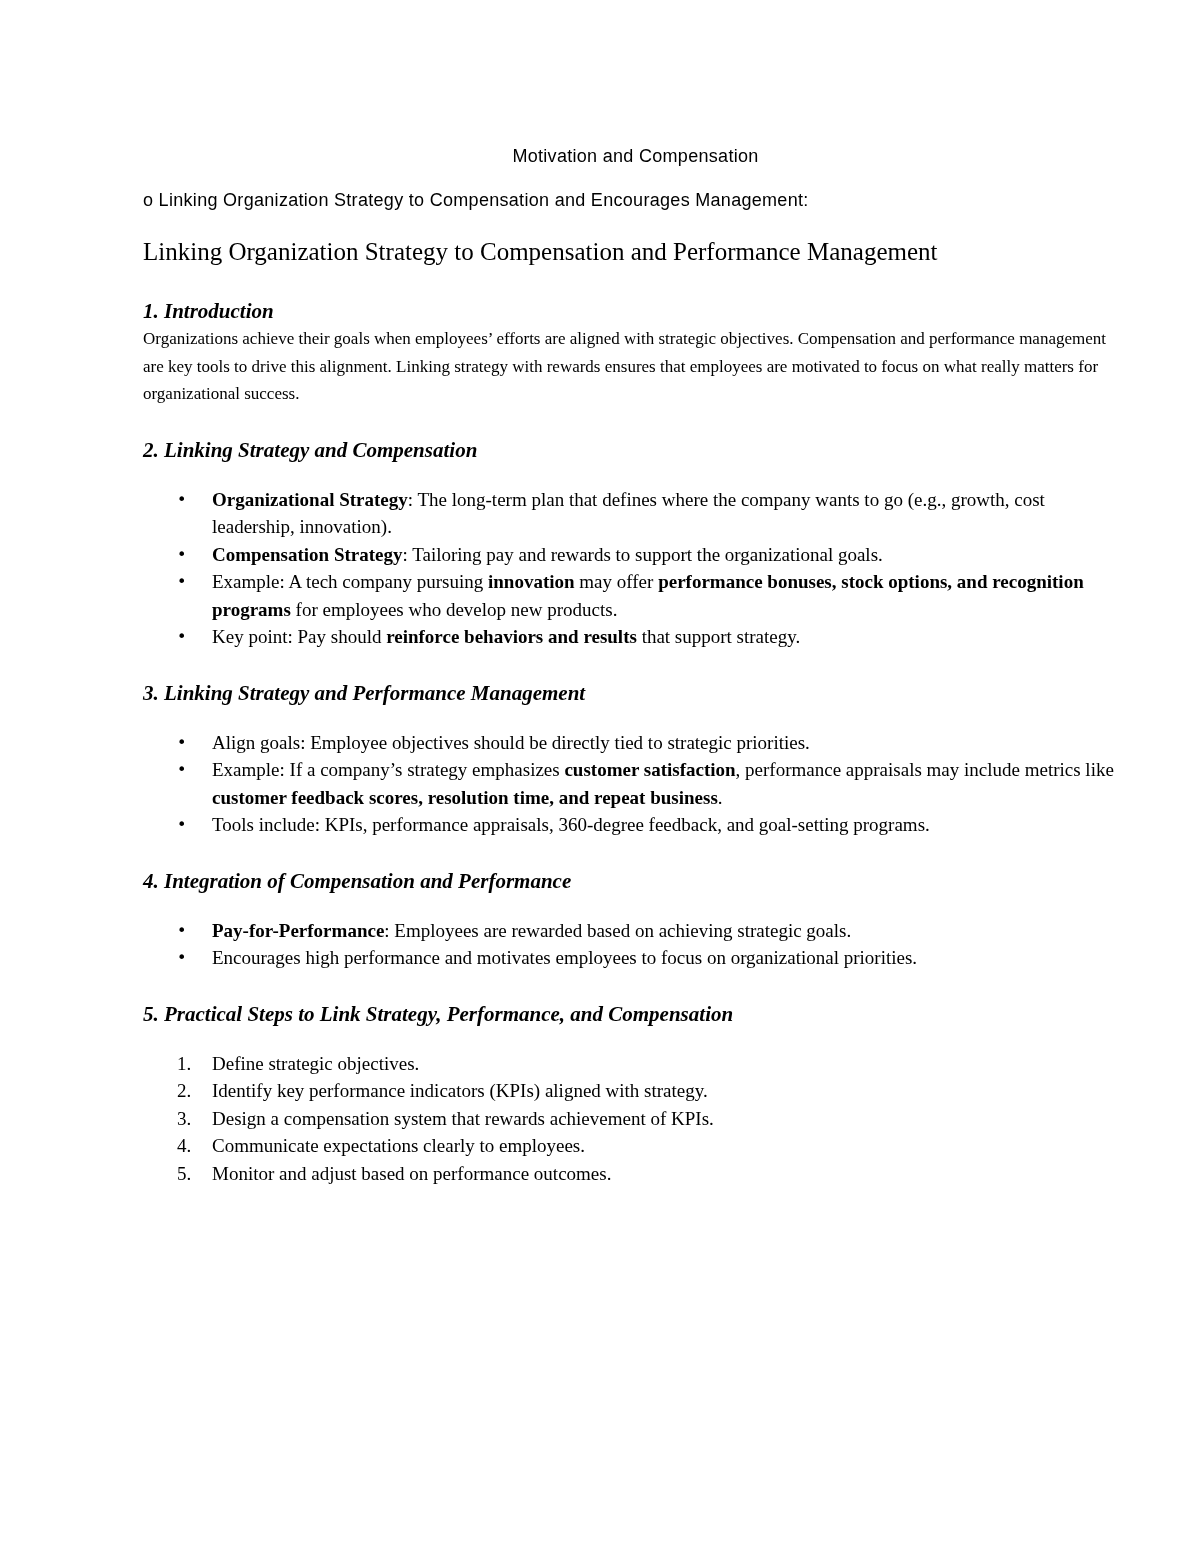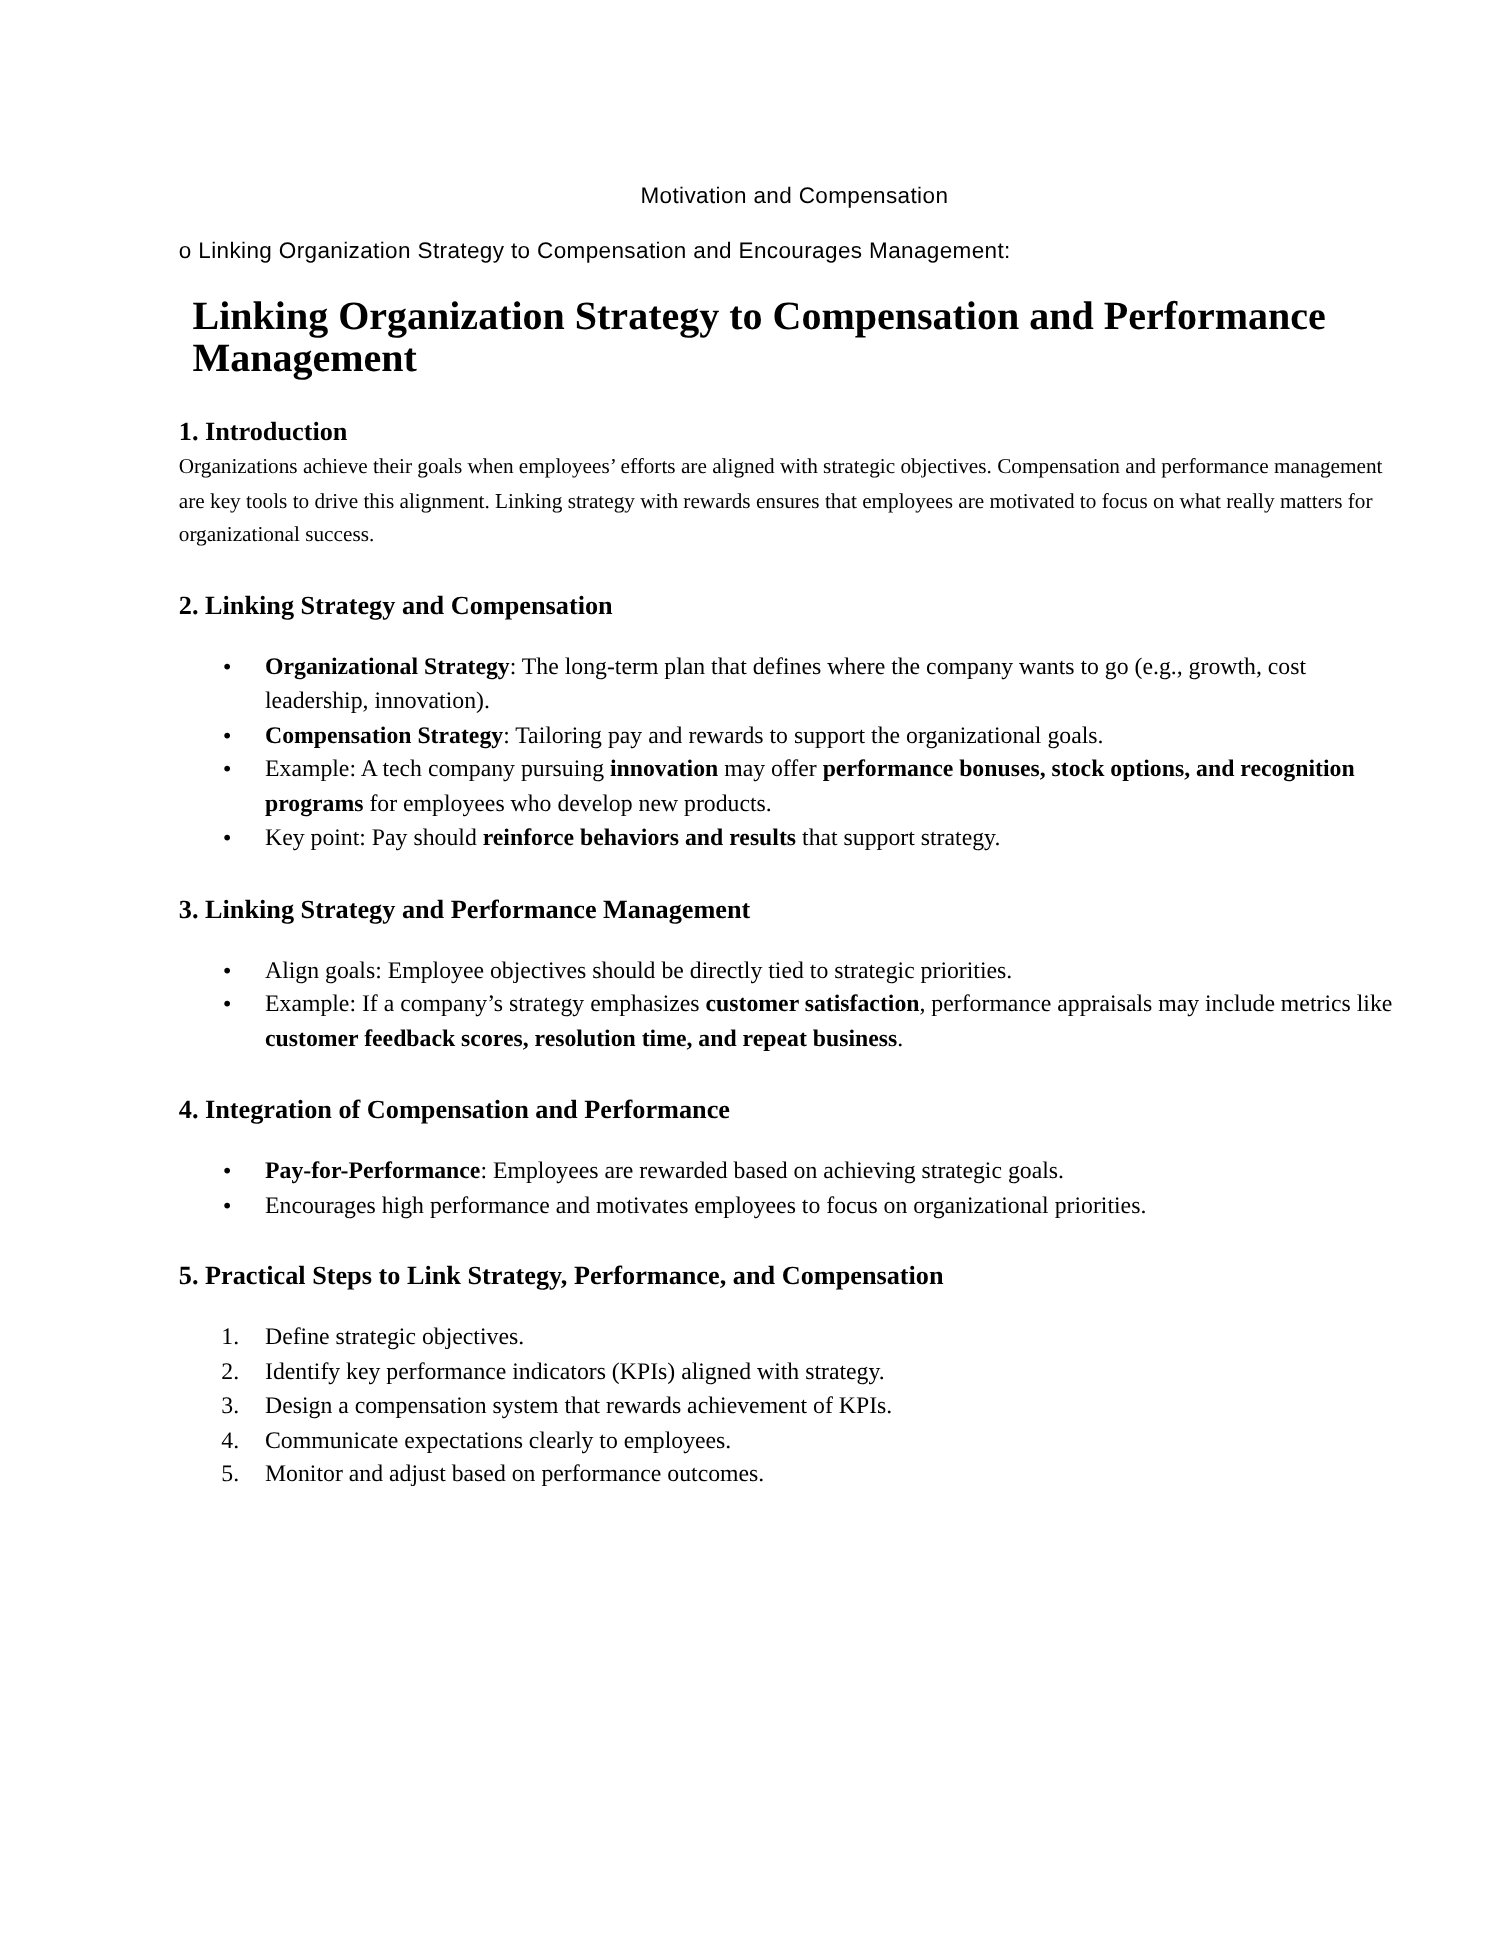--- a/index.html
+++ b/index.html
@@ -28,30 +28,31 @@
   .outline-line {
     font-family: "Liberation Sans", "DejaVu Sans", sans-serif;
     font-size: 18px;
     line-height: 22px;
     letter-spacing: 0.3px;
     text-align: left;
     margin: 22px 0 0 0;
   }
   h1.main-heading {
     font-family: "Liberation Serif", "DejaVu Serif", serif;
-    font-size: 32px;
-    font-weight: bold;
+    font-size: 25px;
+    font-weight: normal;
     line-height: 34px;
-    margin: 24px 0 0 11px;
+    margin: 24px 0 0 0;
   }
   h2.section-heading {
     font-size: 21px;
     font-weight: bold;
     line-height: 28px;
     margin: 28px 0 0 0;
+    font-style: italic;
   }
   p.body-paragraph {
     font-size: 17px;
     line-height: 27.5px;
     margin: 0;
   }
   ul.bullet-list, ol.numbered-list {
     list-style: none;
     margin: 22px 0 0 0;
     padding: 0;
@@ -96,20 +97,21 @@
           <li><strong>Compensation Strategy</strong><span>: Tailoring pay and rewards to support the organizational goals.</span></li>
           <li><span>Example: A tech company pursuing </span><strong>innovation</strong><span> may offer </span><strong>performance bonuses, stock options, and recognition programs</strong><span> for employees who develop new products.</span></li>
           <li><span>Key point: Pay should </span><strong>reinforce behaviors and results</strong><span> that support strategy.</span></li>
         </ul>
       </section>
       <section>
         <h2 class="section-heading">3. Linking Strategy and Performance Management</h2>
         <ul class="bullet-list">
           <li><span>Align goals: Employee objectives should be directly tied to strategic priorities.</span></li>
           <li><span>Example: If a company’s strategy emphasizes </span><strong>customer satisfaction</strong><span>, performance appraisals may include metrics like </span><strong>customer feedback scores, resolution time, and repeat business</strong><span>.</span></li>
+          <li><span>Tools include: KPIs, performance appraisals, 360-degree feedback, and goal-setting programs.</span></li>
         </ul>
       </section>
       <section>
         <h2 class="section-heading">4. Integration of Compensation and Performance</h2>
         <ul class="bullet-list">
           <li><strong>Pay-for-Performance</strong><span>: Employees are rewarded based on achieving strategic goals.</span></li>
           <li><span>Encourages high performance and motivates employees to focus on organizational priorities.</span></li>
         </ul>
       </section>
       <section>

